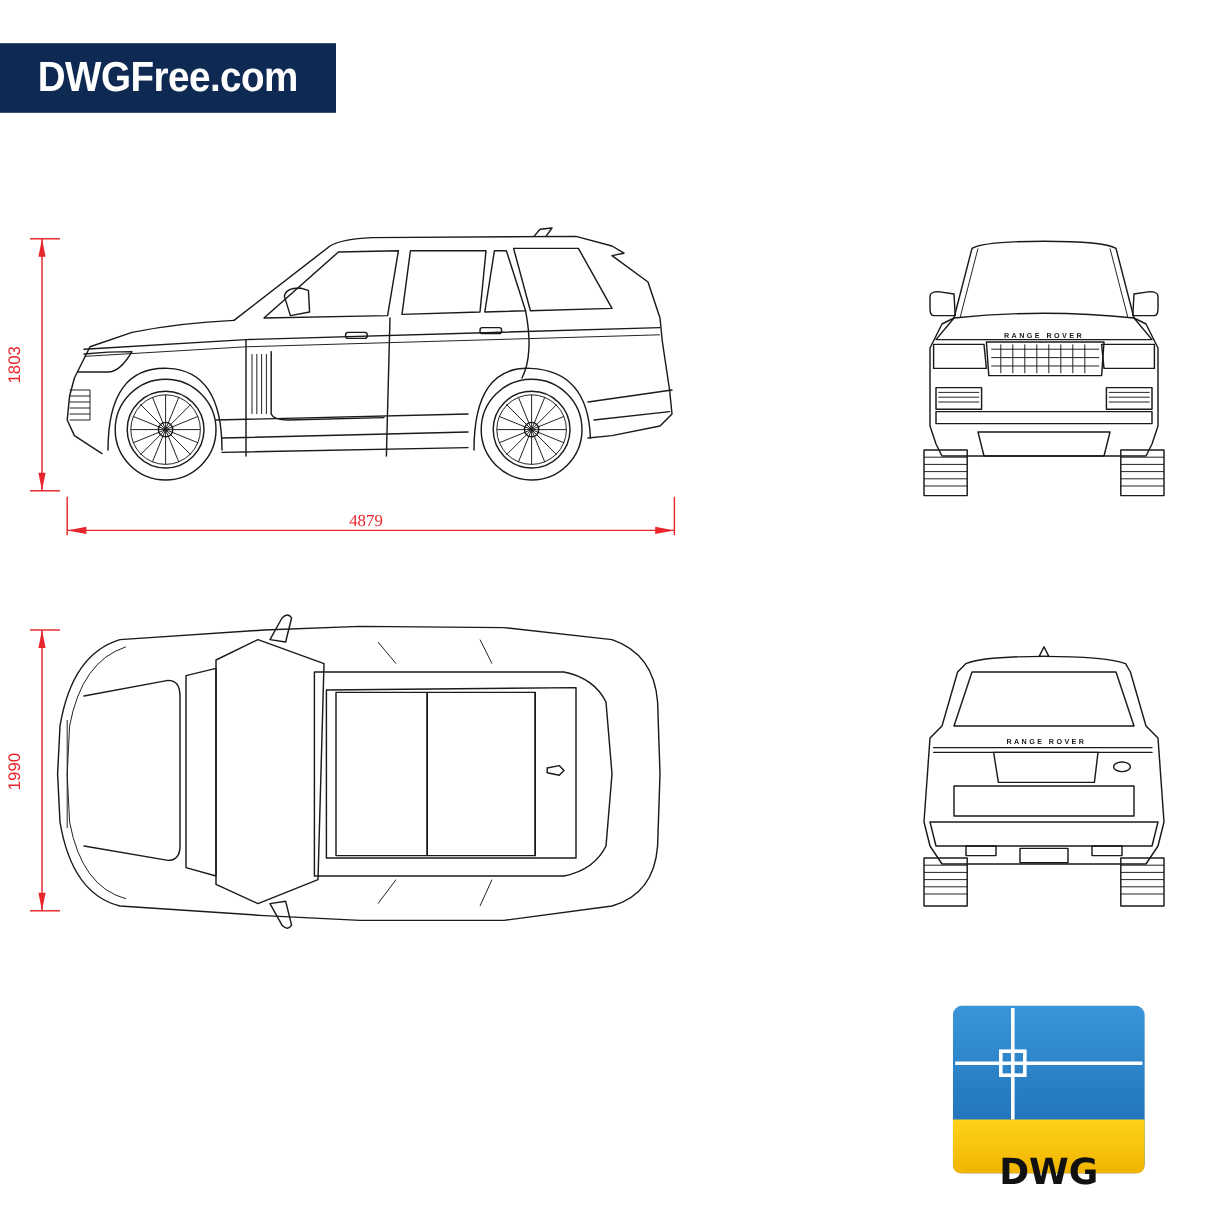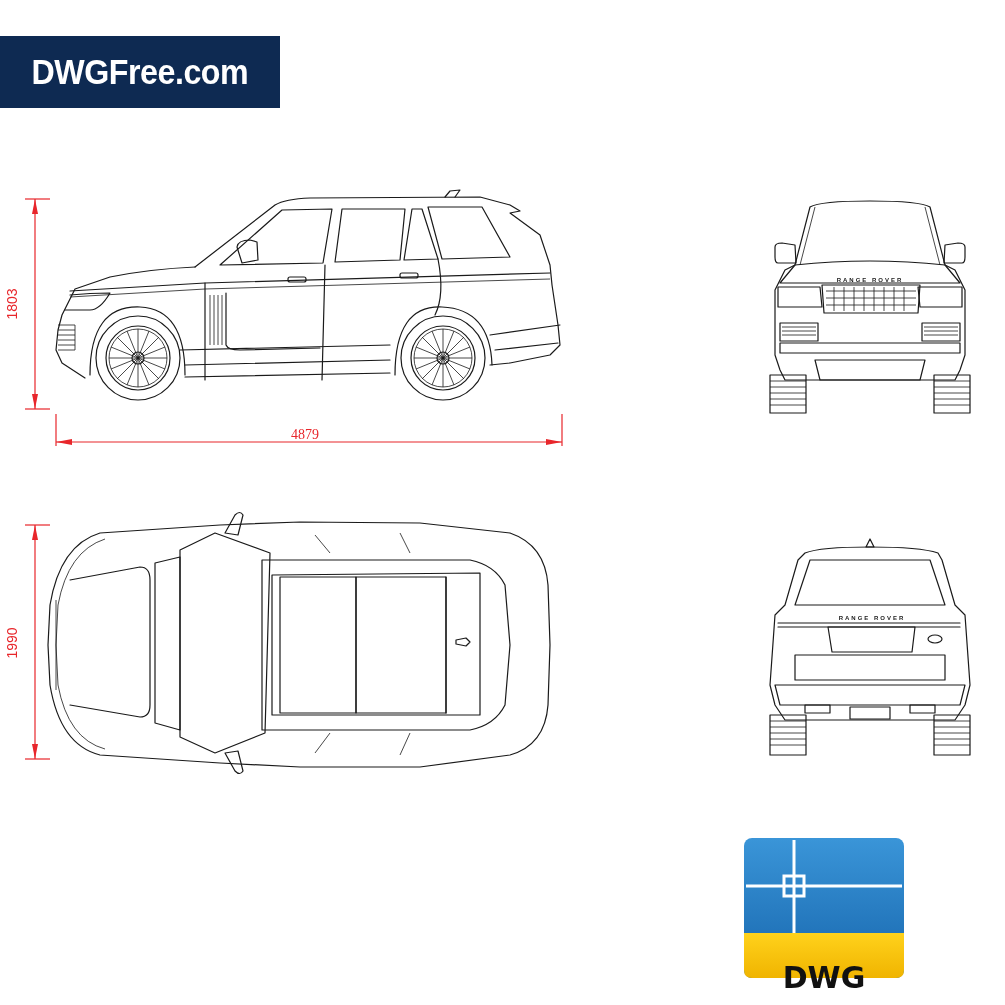--- a/index.html
+++ b/index.html
@@ -1,30 +1,30 @@
 <!DOCTYPE html>
 <html><head>
 <meta charset="utf-8">
 <style>
   html, body { margin: 0; padding: 0; background: #ffffff; }
   body { width: 1005px; height: 1005px; position: relative; overflow: hidden; font-family: "Liberation Sans", sans-serif; }
   .banner {
-    position: absolute; left: 0; top: 36px; width: 280px; height: 72px;
+    position: absolute; left: 0; top: 36px; width: 280px; height: 58px;
     background: #0e2a52; display: flex; align-items: center; justify-content: center;
   }
   .banner-text {
     color: #ffffff; font-family: "Liberation Sans", sans-serif; font-weight: bold;
     font-size: 35px; letter-spacing: -0.5px; transform: scaleX(0.92);
   }
   .view { position: absolute; }
   .dim-text {
     position: absolute; color: #e8262b; font-family: "Liberation Sans", sans-serif; font-size: 14px;
   }
   .dim-vert { transform: rotate(-90deg); transform-origin: center center; }
-  .dwg-icon { position: absolute; left: 744px; top: 838px; width: 160px; height: 163px; }
+  .dwg-icon { position: absolute; left: 794px; top: 838px; width: 160px; height: 163px; }
   .dwg-label {
     position: absolute; left: 0; right: 0; bottom: 6px; text-align: center;
     font-family: "DejaVu Sans", sans-serif; font-weight: bold; font-size: 30px; color: #111;
   }
   svg { display: block; }
   .ln { fill: none; stroke: #1a1a1a; stroke-width: 1.2; stroke-linejoin: round; stroke-linecap: round; }
   .ln2 { fill: none; stroke: #1a1a1a; stroke-width: 0.8; }
   .red { stroke: #e8262b; stroke-width: 1.2; fill: none; }
   .redfill { fill: #e8262b; }
 </style>

